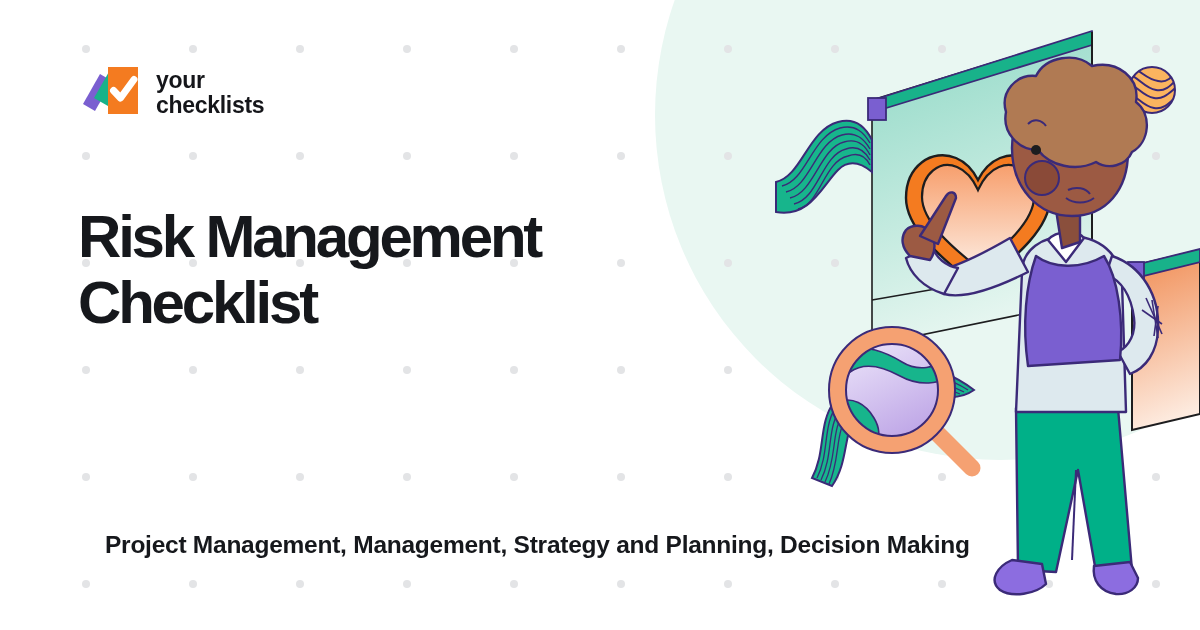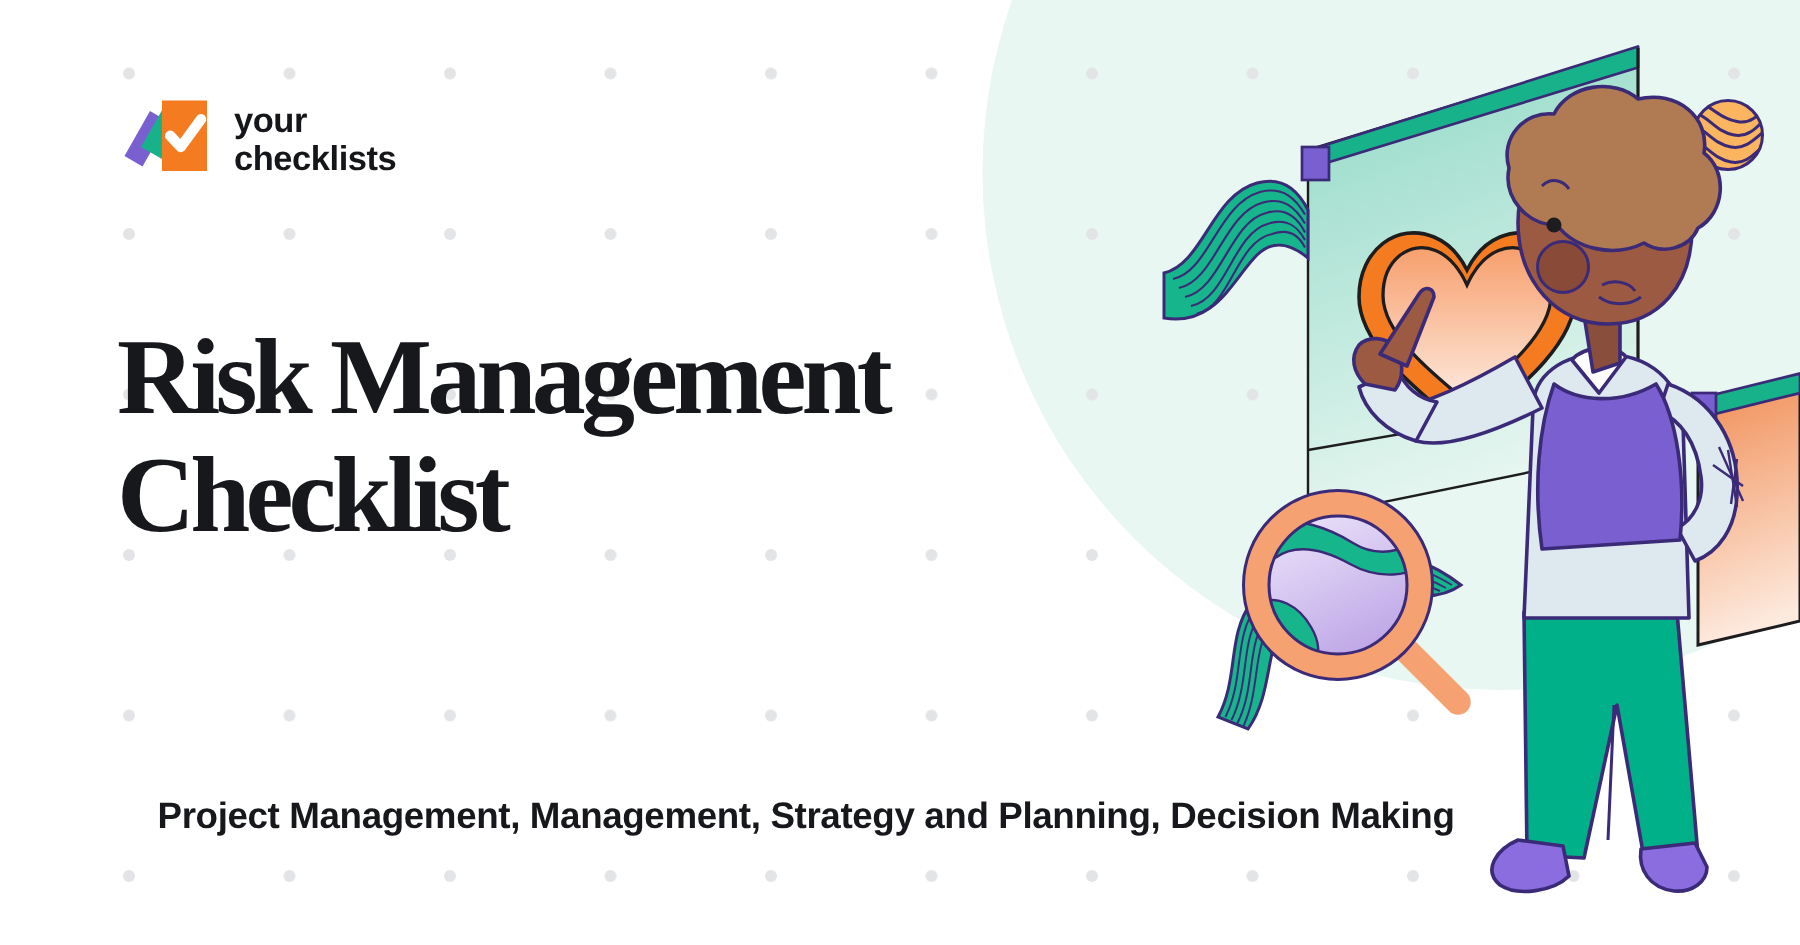--- a/index.html
+++ b/index.html
@@ -57,27 +57,26 @@
     color: #15161a;
     letter-spacing: -0.3px;
     white-space: pre-line;
   }
   
   .headline {
     position: absolute;
     left: 78px;
     top: 164px;
     width: 980px;
-    font-size: 72px;
+    font-size: 60px;
     font-weight: bold;
     line-height: 1.1;
     letter-spacing: -3.2px;
     color: #16181c;
     white-space: pre-line;
-    font-family: Liberation Serif, serif;
   }
   
   .subtitle {
     position: absolute;
     left: 79px;
     top: 503px;
     width: 900px;
     font-size: 24.5px;
     font-weight: bold;
     line-height: 1.38;

